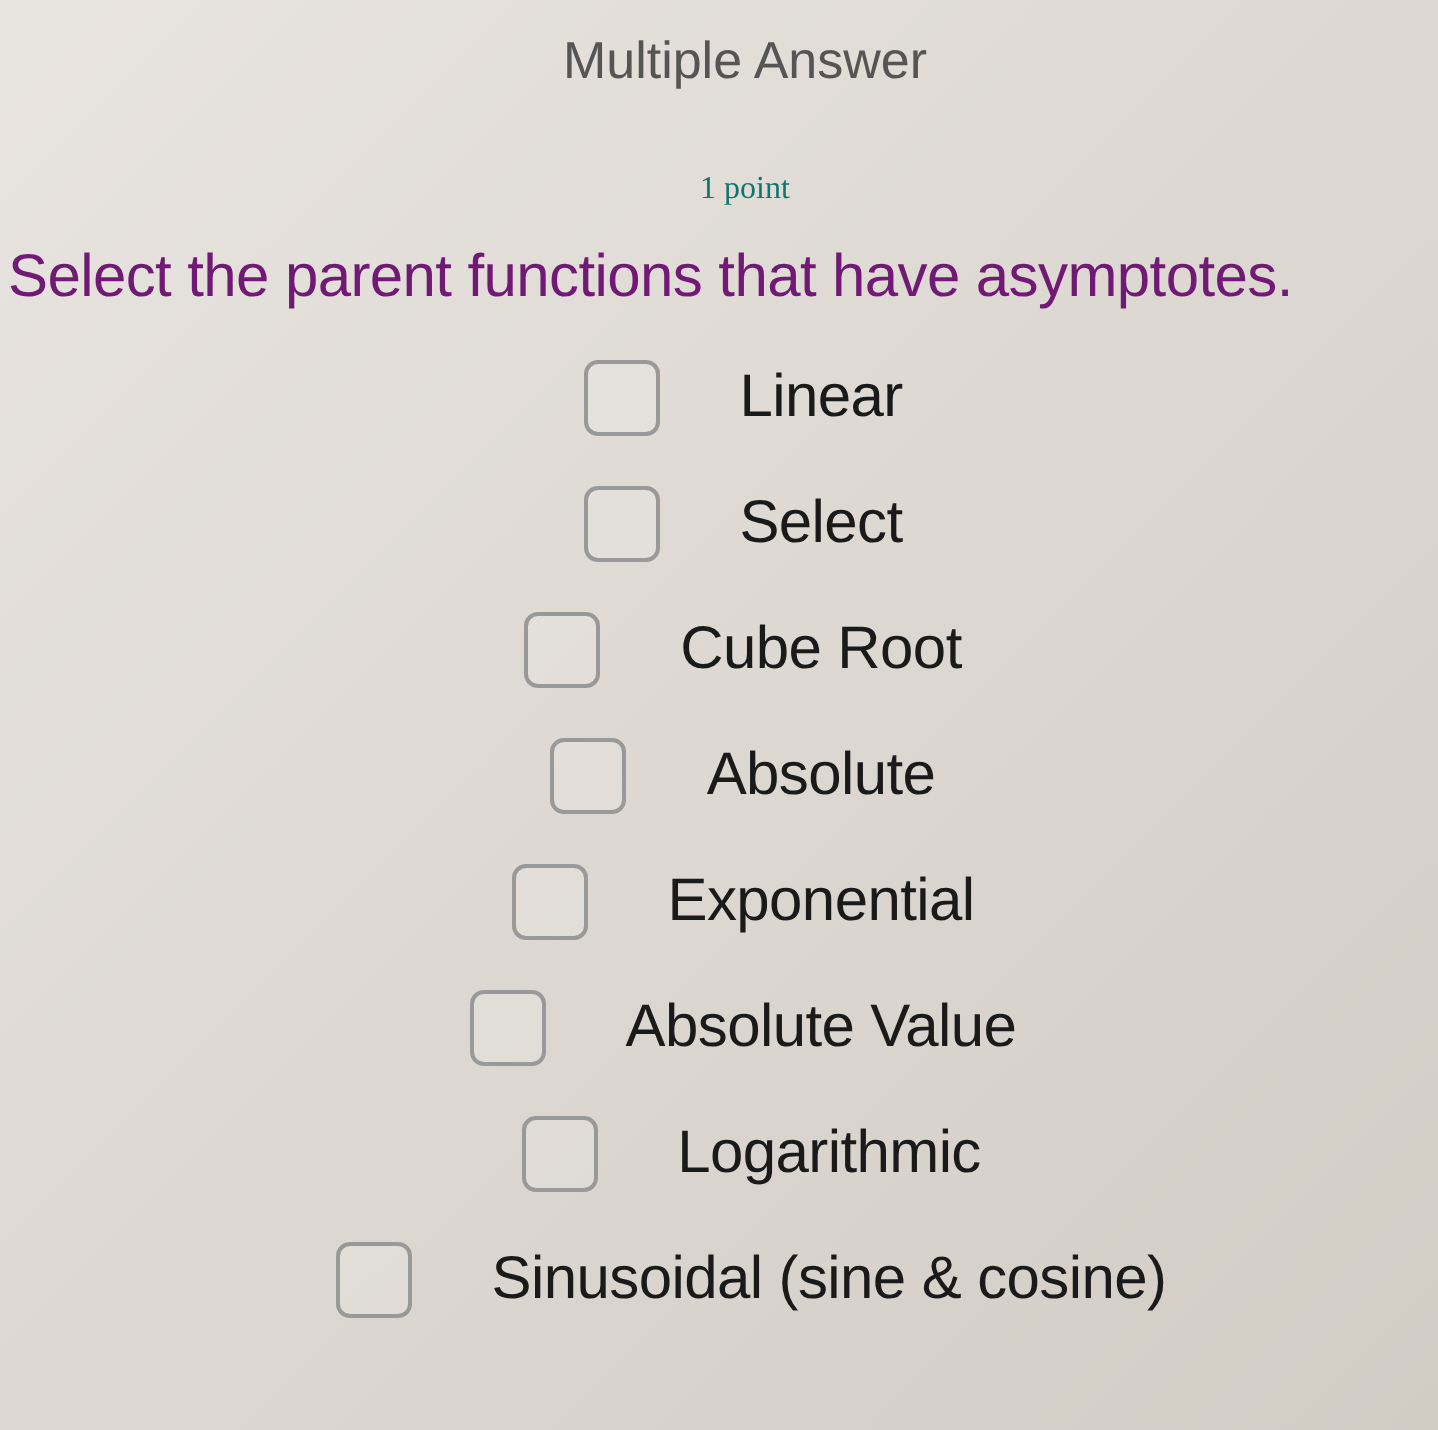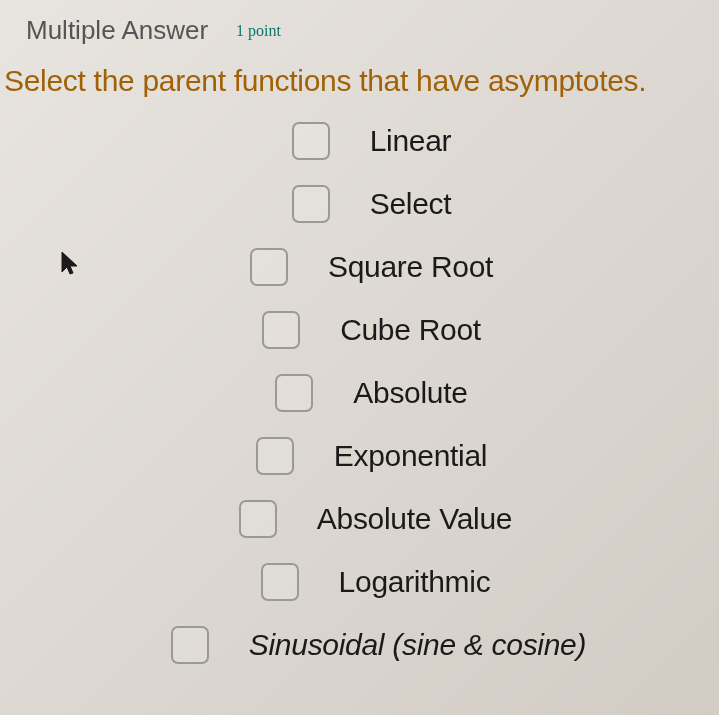--- a/index.html
+++ b/index.html
@@ -12,37 +12,38 @@
       height: 715px;
       background: linear-gradient(135deg, #e8e4df 0%, #ddd8d2 50%, #d2ccc5 100%);
       font-family: 'Segoe UI', Arial, sans-serif;
       padding: 15px 0 0 0;
       position: relative;
       overflow: hidden;
     }
     .header {
       display: flex;
       align-items: center;
-      gap: 28px;
+      gap: 40px;
       padding-left: 26px;
       margin-bottom: 18px;
+      flex-direction: column;
     }
     .question-type {
       color: #555;
       font-size: 26px;
       font-weight: 400;
     }
     .points {
       color: #0f766e;
       font-size: 16px;
       font-weight: 400;
       font-family: Liberation Serif, serif;
     }
     .question-text {
-      color: #a16207;
+      color: #701a75;
       font-size: 30px;
       font-weight: 500;
       padding-left: 4px;
       margin-bottom: 24px;
       letter-spacing: -0.3px;
     }
     .options {
       padding-left: 24px;
     }
     .option-row {
@@ -93,27 +94,20 @@
   <div class="option-row">
     <div class="checkbox"></div>
     <span class="option-label">Linear</span>
   </div>
   <div class="option-row">
     <div class="checkbox"></div>
     <span class="option-label">Select</span>
   </div>
   <div class="option-row">
     <div class="checkbox"></div>
-    <svg class="cursor-icon" width="20" height="26" viewBox="0 0 20 26">
-      <path d="M 2 2 L 2 22 L 7 17 L 10 24 L 13 23 L 10 16 L 17 16 Z" fill="#1a1a1a" stroke="#1a1a1a" stroke-width="1"></path>
-    </svg>
-    <span class="option-label">Square Root</span>
-  </div>
-  <div class="option-row">
-    <div class="checkbox"></div>
     <span class="option-label">Cube Root</span>
   </div>
   <div class="option-row">
     <div class="checkbox"></div>
     <span class="option-label">Absolute</span>
   </div>
   <div class="option-row">
     <div class="checkbox"></div>
     <span class="option-label">Exponential</span>
   </div>

